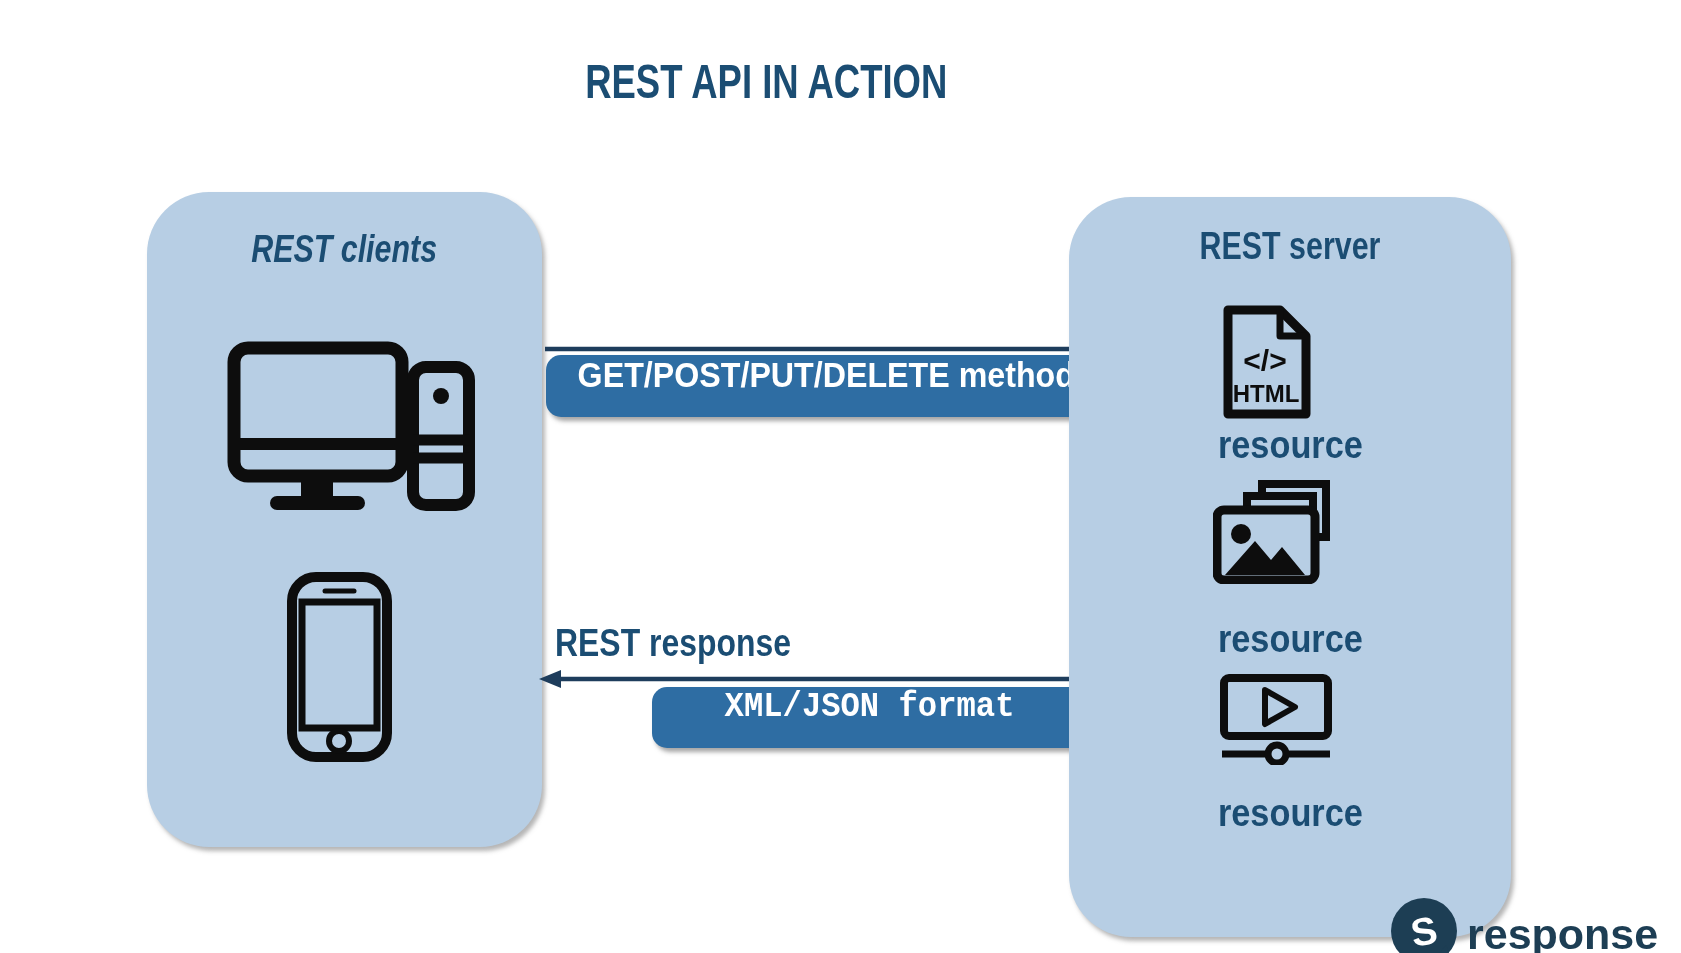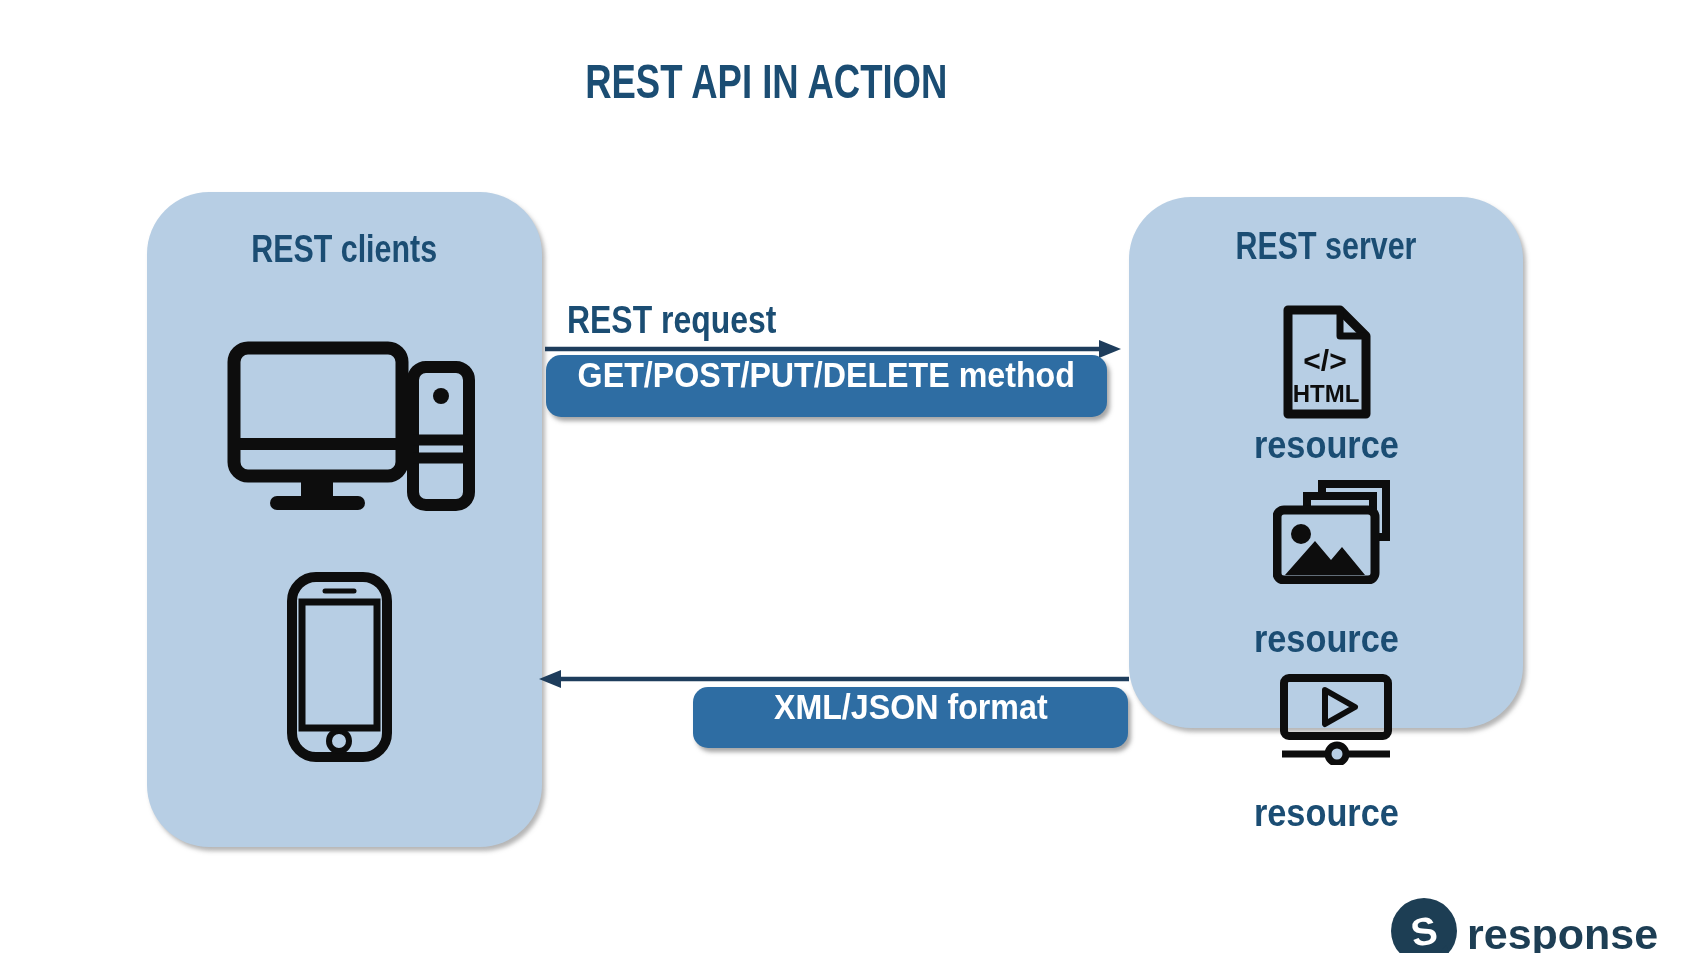--- a/index.html
+++ b/index.html
@@ -8,22 +8,22 @@
 
   .sx{display:inline-block;transform:scaleX(0.8);transform-origin:center;white-space:nowrap;}
   .sx-left{display:inline-block;transform:scaleX(0.84);transform-origin:left center;white-space:nowrap;}
 
   .title{position:absolute;top:12px;left:0;width:1532px;text-align:center;
          font-size:48px;font-weight:bold;color:#1b4d73;}
   .title .sx{transform:scaleX(0.76);}
 
   .panel{position:absolute;background:#b7cee4;border-radius:62px;
          box-shadow:3px 4px 4px rgba(110,110,110,0.5);}
-  .panel-clients{left:147px;top:150px;width:395px;height:655px;}
-  .panel-server{left:1129px;top:155px;width:394px;height:531px;}
+  .panel-clients{left:147px;top:150px;width:395px;height:655px;font-style:italic;}
+  .panel-server{left:1069px;top:155px;width:394px;height:740px;padding-left:48px;}
 
   .panel-label{position:absolute;left:0;width:100%;text-align:center;
                color:#1b4d73;font-size:38px;font-weight:bold;}
 
   .icon-abs{position:absolute;}
 
   .flow-label{position:absolute;color:#1b4d73;font-size:38px;font-weight:bold;}
 
   .badge{position:absolute;background:#2e6da3;border-radius:15px;color:#ffffff;
          display:flex;align-items:flex-start;justify-content:center;
@@ -61,38 +61,38 @@
     </svg>
 
     <svg class="icon-abs" style="left:140px;top:380px;" width="105" height="190" viewBox="0 0 105 190">
       <rect x="5" y="5" width="95" height="180" rx="24" fill="none" stroke="#0d0d0d" stroke-width="10"></rect>
       <line x1="38" y1="19" x2="67" y2="19" stroke="#0d0d0d" stroke-width="5" stroke-linecap="round"></line>
       <rect x="15" y="30" width="75" height="126" fill="none" stroke="#0d0d0d" stroke-width="7"></rect>
       <circle cx="52" cy="169" r="10" fill="none" stroke="#0d0d0d" stroke-width="6"></circle>
     </svg>
   </div>
 
-  <div class="flow-label" style="left:567px;top:257px;"><span class="sx-left">REST request</span></div>
 
   <svg class="arrow-svg" style="left:545px;top:294px;" width="578" height="26" viewBox="0 0 578 26">
     <line x1="0" y1="13" x2="556" y2="13" stroke="#1e3d5c" stroke-width="4.5"></line>
     <polygon points="554,4 576,13 554,22" fill="#1e3d5c"></polygon>
   </svg>
 
   <div class="badge" style="left:546px;top:313px;width:561px;height:62px;">
       <span class="sx">GET/POST/PUT/DELETE method</span>
     </div>
 
+  <div class="flow-label" style="left:555px;top:580px;"><span class="sx-left">REST response</span></div>
 
   <svg class="arrow-svg" style="left:537px;top:624px;" width="592" height="26" viewBox="0 0 592 26">
     <line x1="20" y1="13" x2="592" y2="13" stroke="#1e3d5c" stroke-width="4.5"></line>
     <polygon points="24,4 2,13 24,22" fill="#1e3d5c"></polygon>
   </svg>
 
-  <div class="badge" style="left:693px;top:645px;width:435px;height:61px;">
+  <div class="badge" style="left:652px;top:645px;width:435px;height:61px;font-family:Liberation Mono, monospace;">
       <span class="sx">XML/JSON format</span>
     </div>
 
   <div class="panel panel-server">
     <div class="panel-label" style="top:28px;"><span class="sx">REST server</span></div>
 
     <svg class="icon-abs" style="left:151px;top:108px;" width="92" height="114" viewBox="0 0 92 114">
       <path d="M8 5 H60 L86 31 V109 H8 Z" fill="none" stroke="#0d0d0d" stroke-width="9" stroke-linejoin="round"></path>
       <path d="M60 5 V31 H86" fill="none" stroke="#0d0d0d" stroke-width="7" stroke-linejoin="round"></path>
       <text x="45" y="66" text-anchor="middle" font-family="Liberation Sans, sans-serif" font-size="30" font-weight="bold" fill="#0d0d0d">&lt;/&gt;</text>

